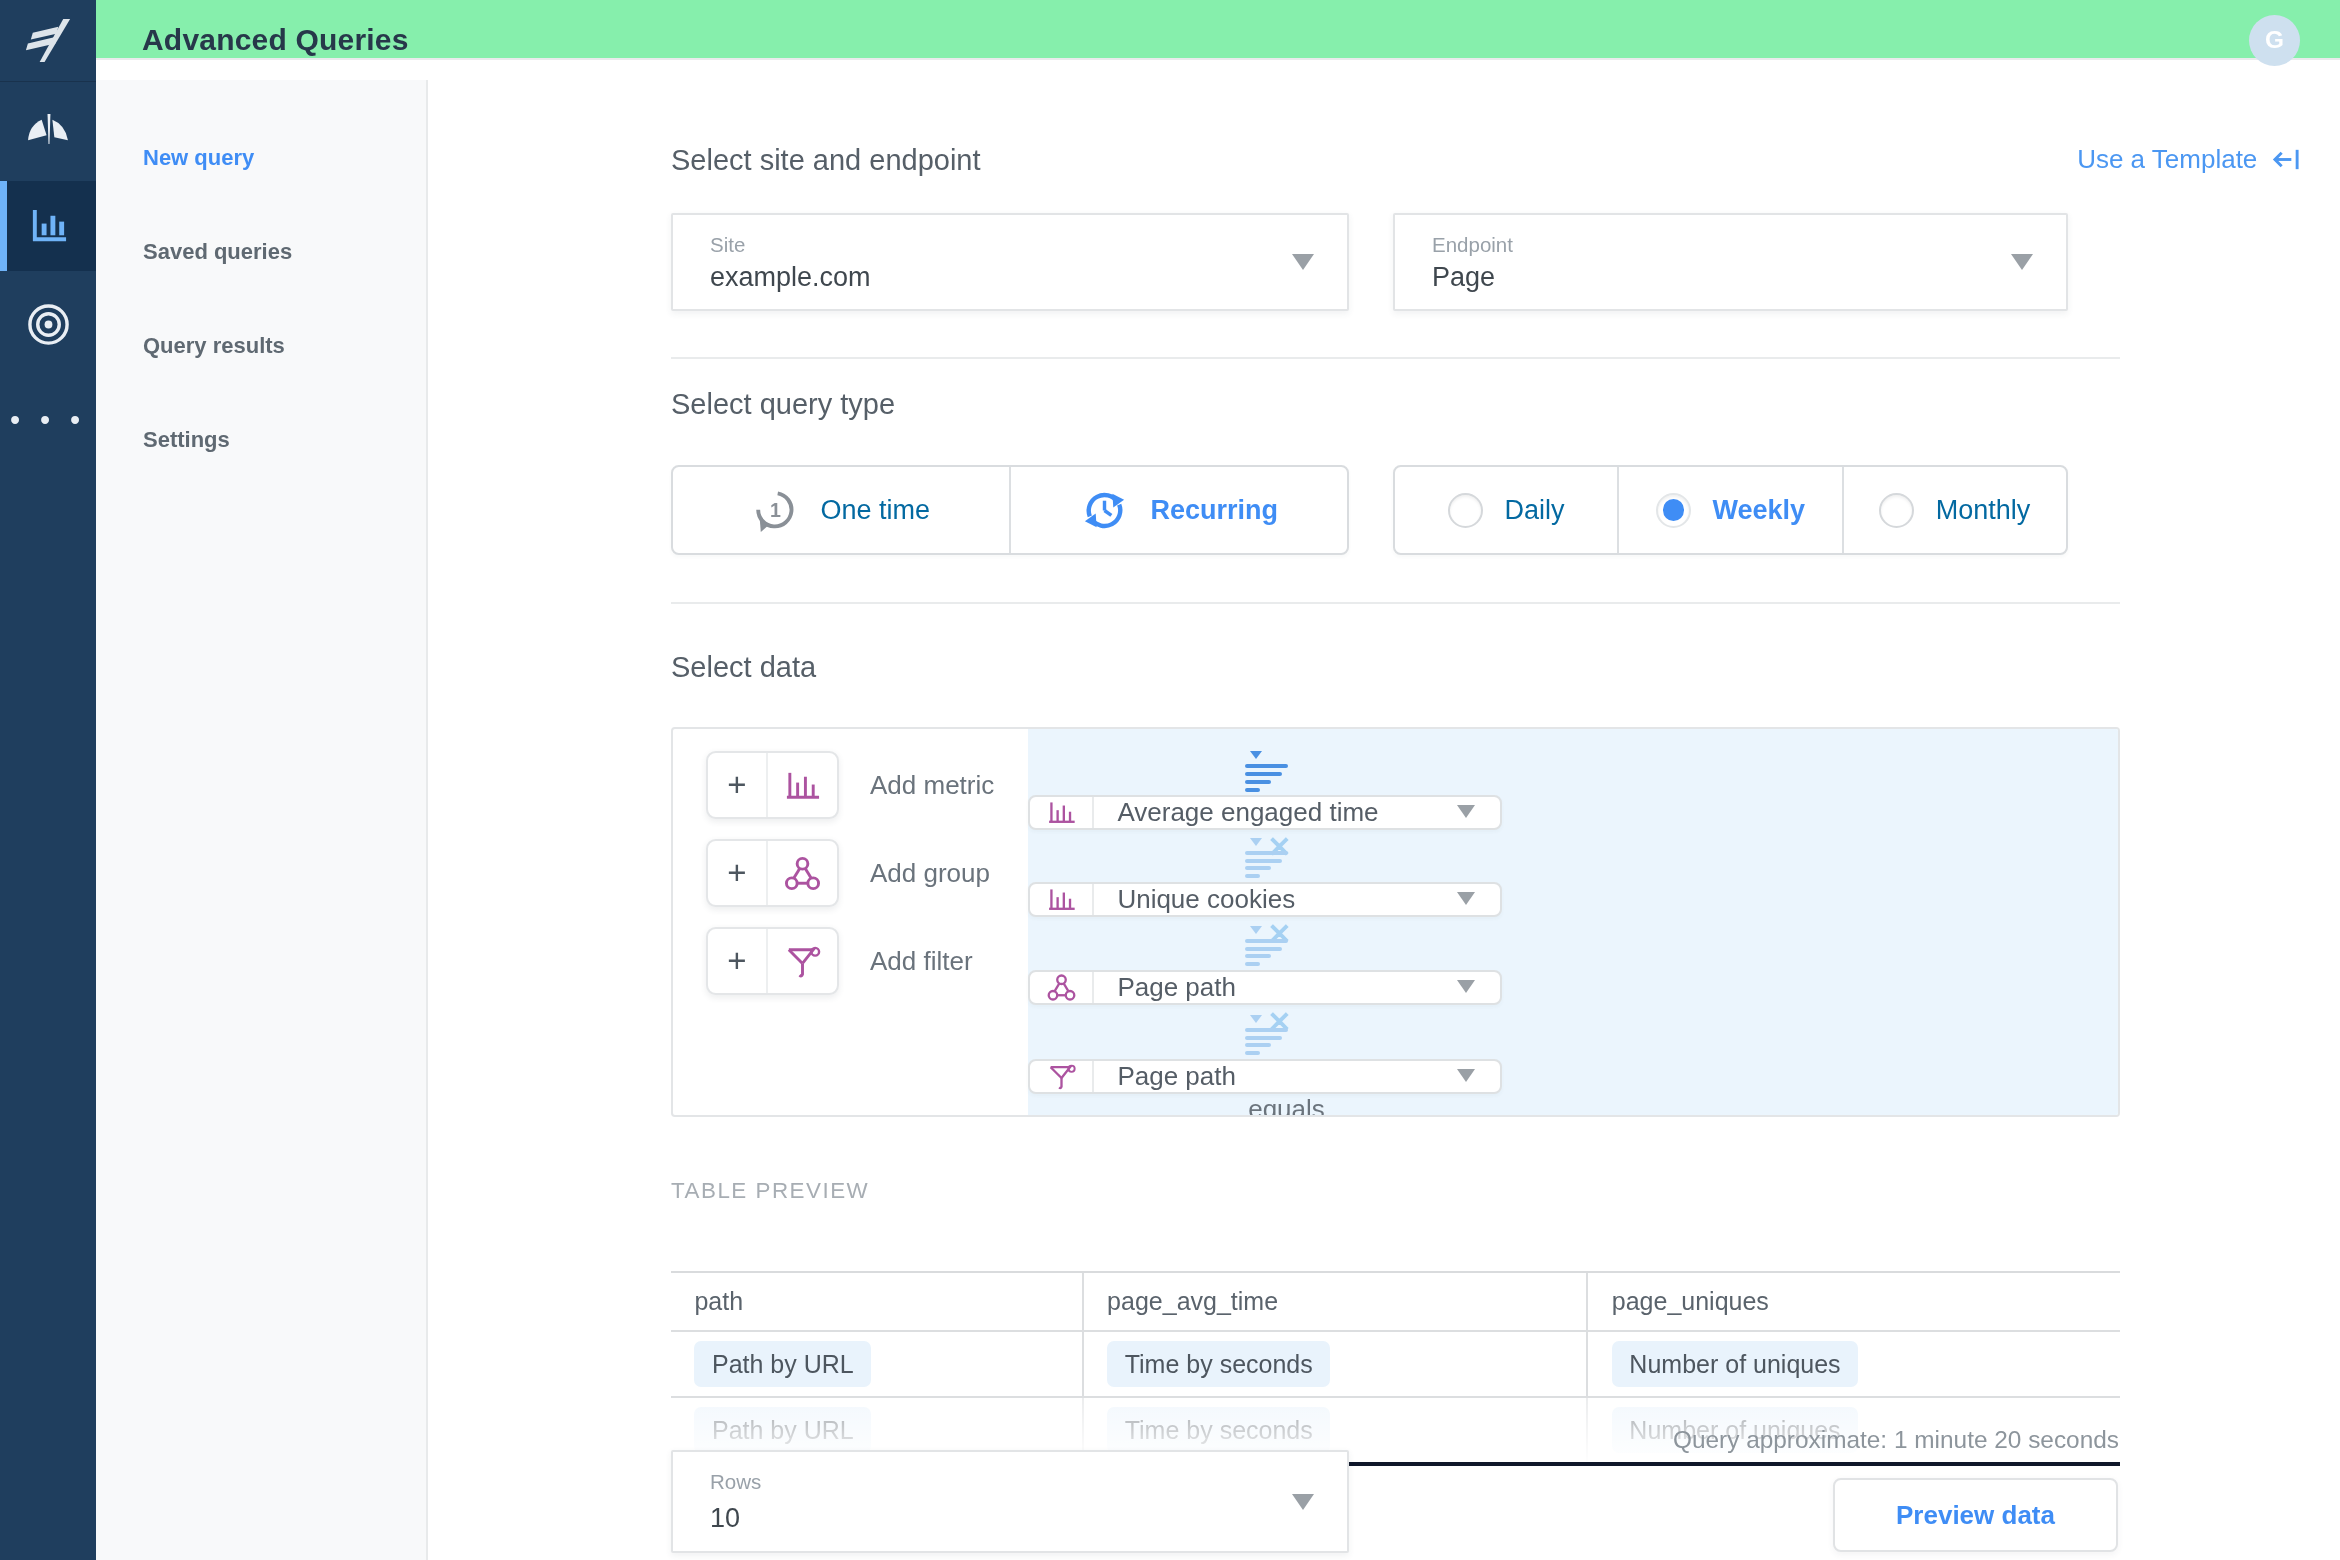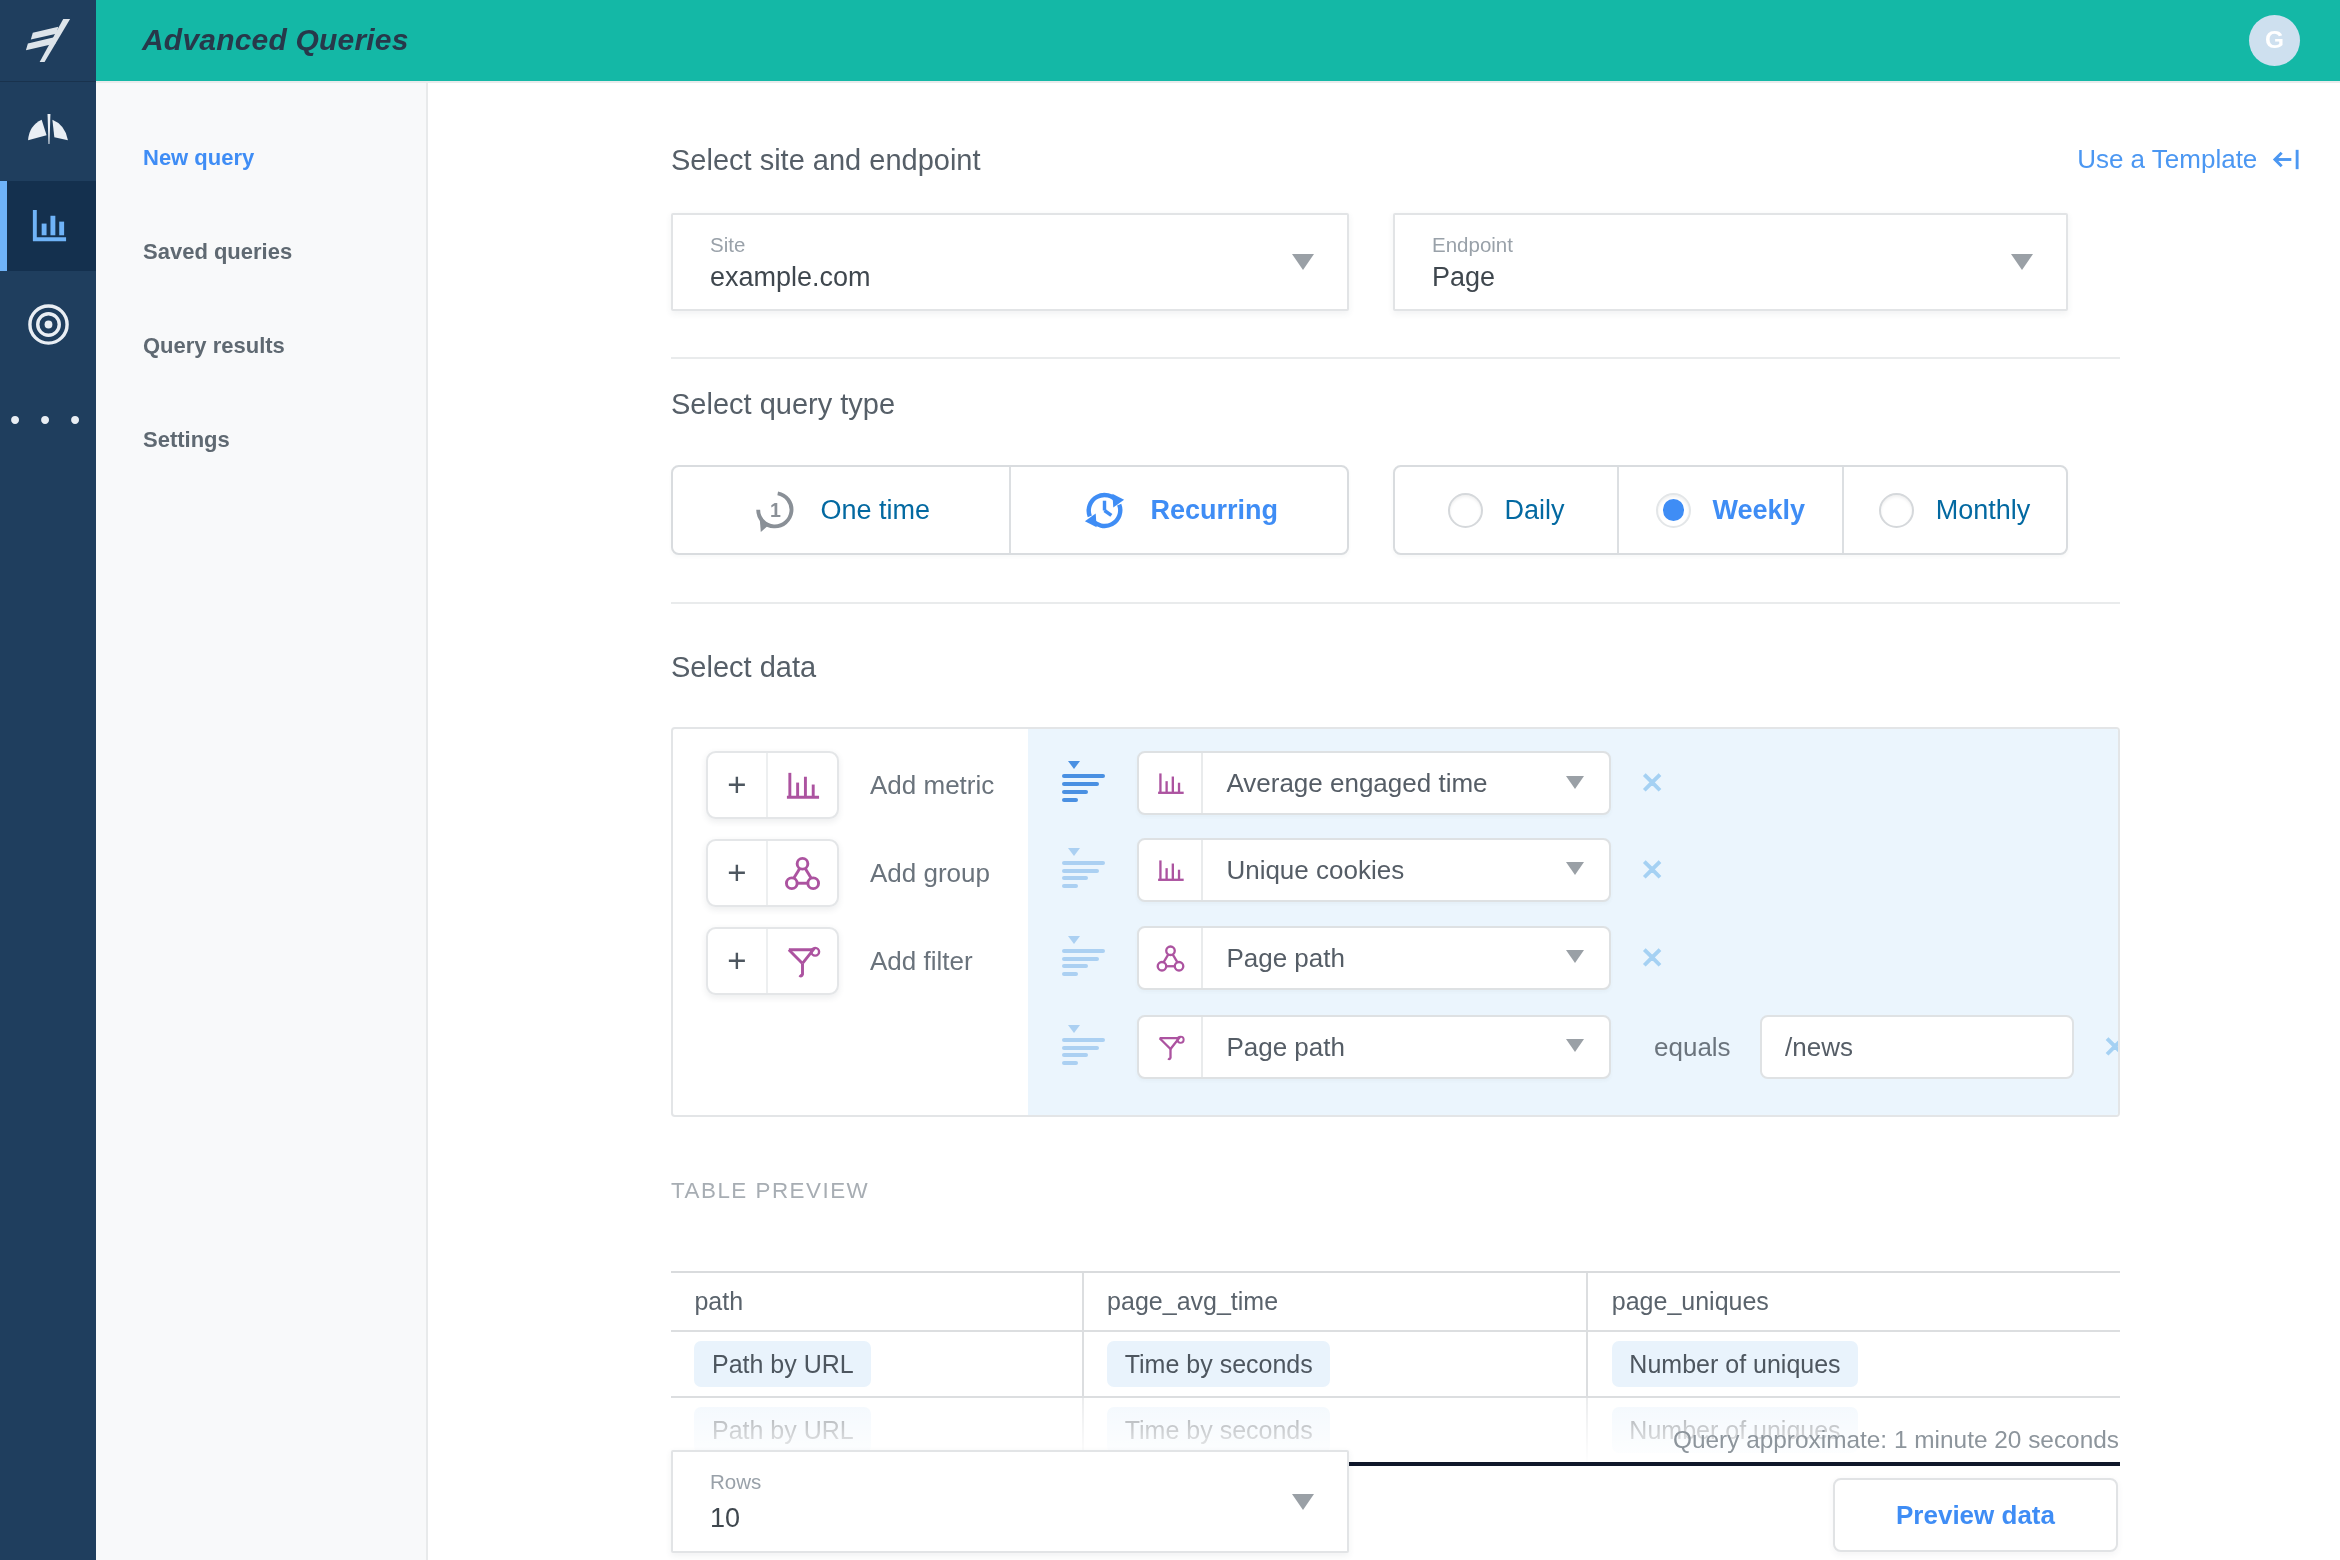--- a/index.html
+++ b/index.html
@@ -1,20 +1,20 @@
 <!DOCTYPE html>
 <html><head>
 <meta charset="utf-8">
 <style>
   * { margin:0; padding:0; box-sizing:border-box; }
   html,body { width:2341px; height:1560px; background:#fff; font-family:"Liberation Sans", sans-serif; }
   .stage { position:relative; width:2341px; height:1560px; overflow:hidden; background:#fff; }
 
   
-  .topbar { position:absolute; left:0; top:0; width:2341px; height:83px; background:#14b8a6; border-bottom:2px solid #e9ebec; z-index:2;font-style:italic; }
+  .topbar { position:absolute; left:0; top:0; width:2341px; height:60px; background:#86efac; border-bottom:2px solid #e9ebec; z-index:2; }
   .app-title { position:absolute; left:142px; top:0; height:80px; line-height:80px; font-size:30px; font-weight:700; color:#27384a; letter-spacing:0.2px; }
   .avatar { position:absolute; left:2249px; top:14.6px; width:51px; height:51px; border-radius:50%; background:#cee0ef; color:#fff; font-size:24.4px; font-weight:700; display:flex; align-items:center; justify-content:center; z-index:3; }
 
   
   .rail { position:absolute; left:0; top:0; width:96px; height:1560px; background:#1f3e5e; z-index:4; }
   .rail-logo { position:absolute; left:0; top:0; width:96px; height:82px; display:flex; align-items:center; justify-content:center; border-bottom:1px solid rgba(0,0,0,.18); }
   .rail-item { position:absolute; left:0; width:96px; height:90px; display:flex; align-items:center; justify-content:center; cursor:pointer; }
   .rail-item.active { background:#14304e; }
   .rail-item.active::before { content:""; position:absolute; left:0; top:0; width:6.8px; height:90px; background:#6fb3f8; }
   .rail-dots { color:#e9eef4; font-size:29px; letter-spacing:5.9px; line-height:9.8px; }
@@ -45,21 +45,21 @@
   .radio.on::after { content:""; position:absolute; left:4.9px; top:4.9px; width:21.5px; height:21.5px; border-radius:50%; background:#3f8df5; }
 
   
   .data-card { position:absolute; left:671px; top:727px; width:1449px; height:390px; border:2px solid #e3e5e7; border-radius:3.9px; background:#fff; overflow:hidden; }
   .data-blue { position:absolute; left:355px; top:0; right:0; bottom:0; background:#ebf5fd; }
   .add-btn { position:absolute; left:33px; width:133px; height:68px; background:#fff; border:2px solid #e4e6e8; border-radius:9.8px; box-shadow:0 2.9px 5.9px rgba(60,70,80,.09); display:flex; cursor:pointer; }
   .add-plus { width:60px; display:flex; align-items:center; justify-content:center; font-size:33px; font-weight:400; color:#4d565f; border-right:2px solid #edefF0; }
   .add-ic { flex:1; display:flex; align-items:center; justify-content:center; }
   .add-label { position:absolute; left:197px; width:254px; height:68px; display:flex; align-items:center; font-size:26px; color:#6a737c; }
 
-  .sd-row { position:absolute; left:355px; height:64px; display:flex; align-items:center; }
+  .sd-row { position:absolute; left:355px; height:64px; display:flex; align-items:center;flex-direction:column; }
   .handle { width:43px; margin-left:34px; margin-right:32px; }
   .handle .tri { width:0; height:0; border-left:6.8px solid transparent; border-right:6.8px solid transparent; border-top:8.8px solid #4a90e2; margin:0 0 4.9px 5.9px; }
   .handle .ln { height:3.9px; border-radius:2px; background:#4a90e2; margin-bottom:3.9px; }
   .handle.faded .tri { border-top-color:#abd0f2; }
   .handle.faded .ln { background:#abd0f2; }
 
   .row-select { width:474px; height:64px; background:#fff; border:2px solid #dee1e3; border-radius:7.8px; display:flex; align-items:center; position:relative; cursor:pointer; box-shadow:0 2px 3.9px rgba(60,70,80,.04); }
   .row-ic { width:64px; height:100%; display:flex; align-items:center; justify-content:center; border-right:2px solid #e9ebec; }
   .row-text { padding-left:23.4px; font-size:26px; color:#555d66; }
   .row-select .caret { right:25px; }

